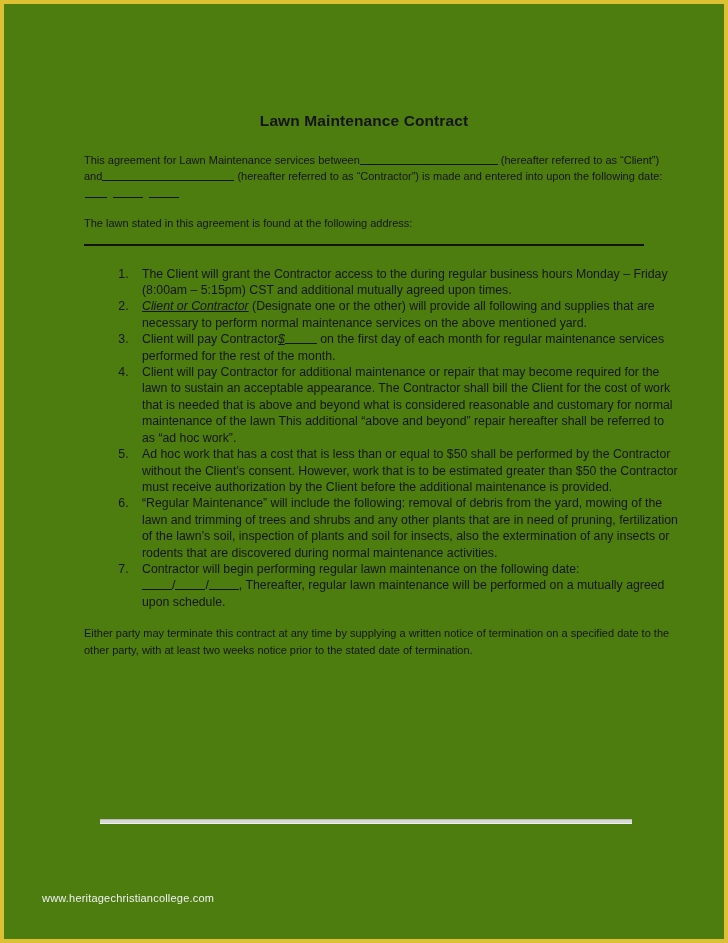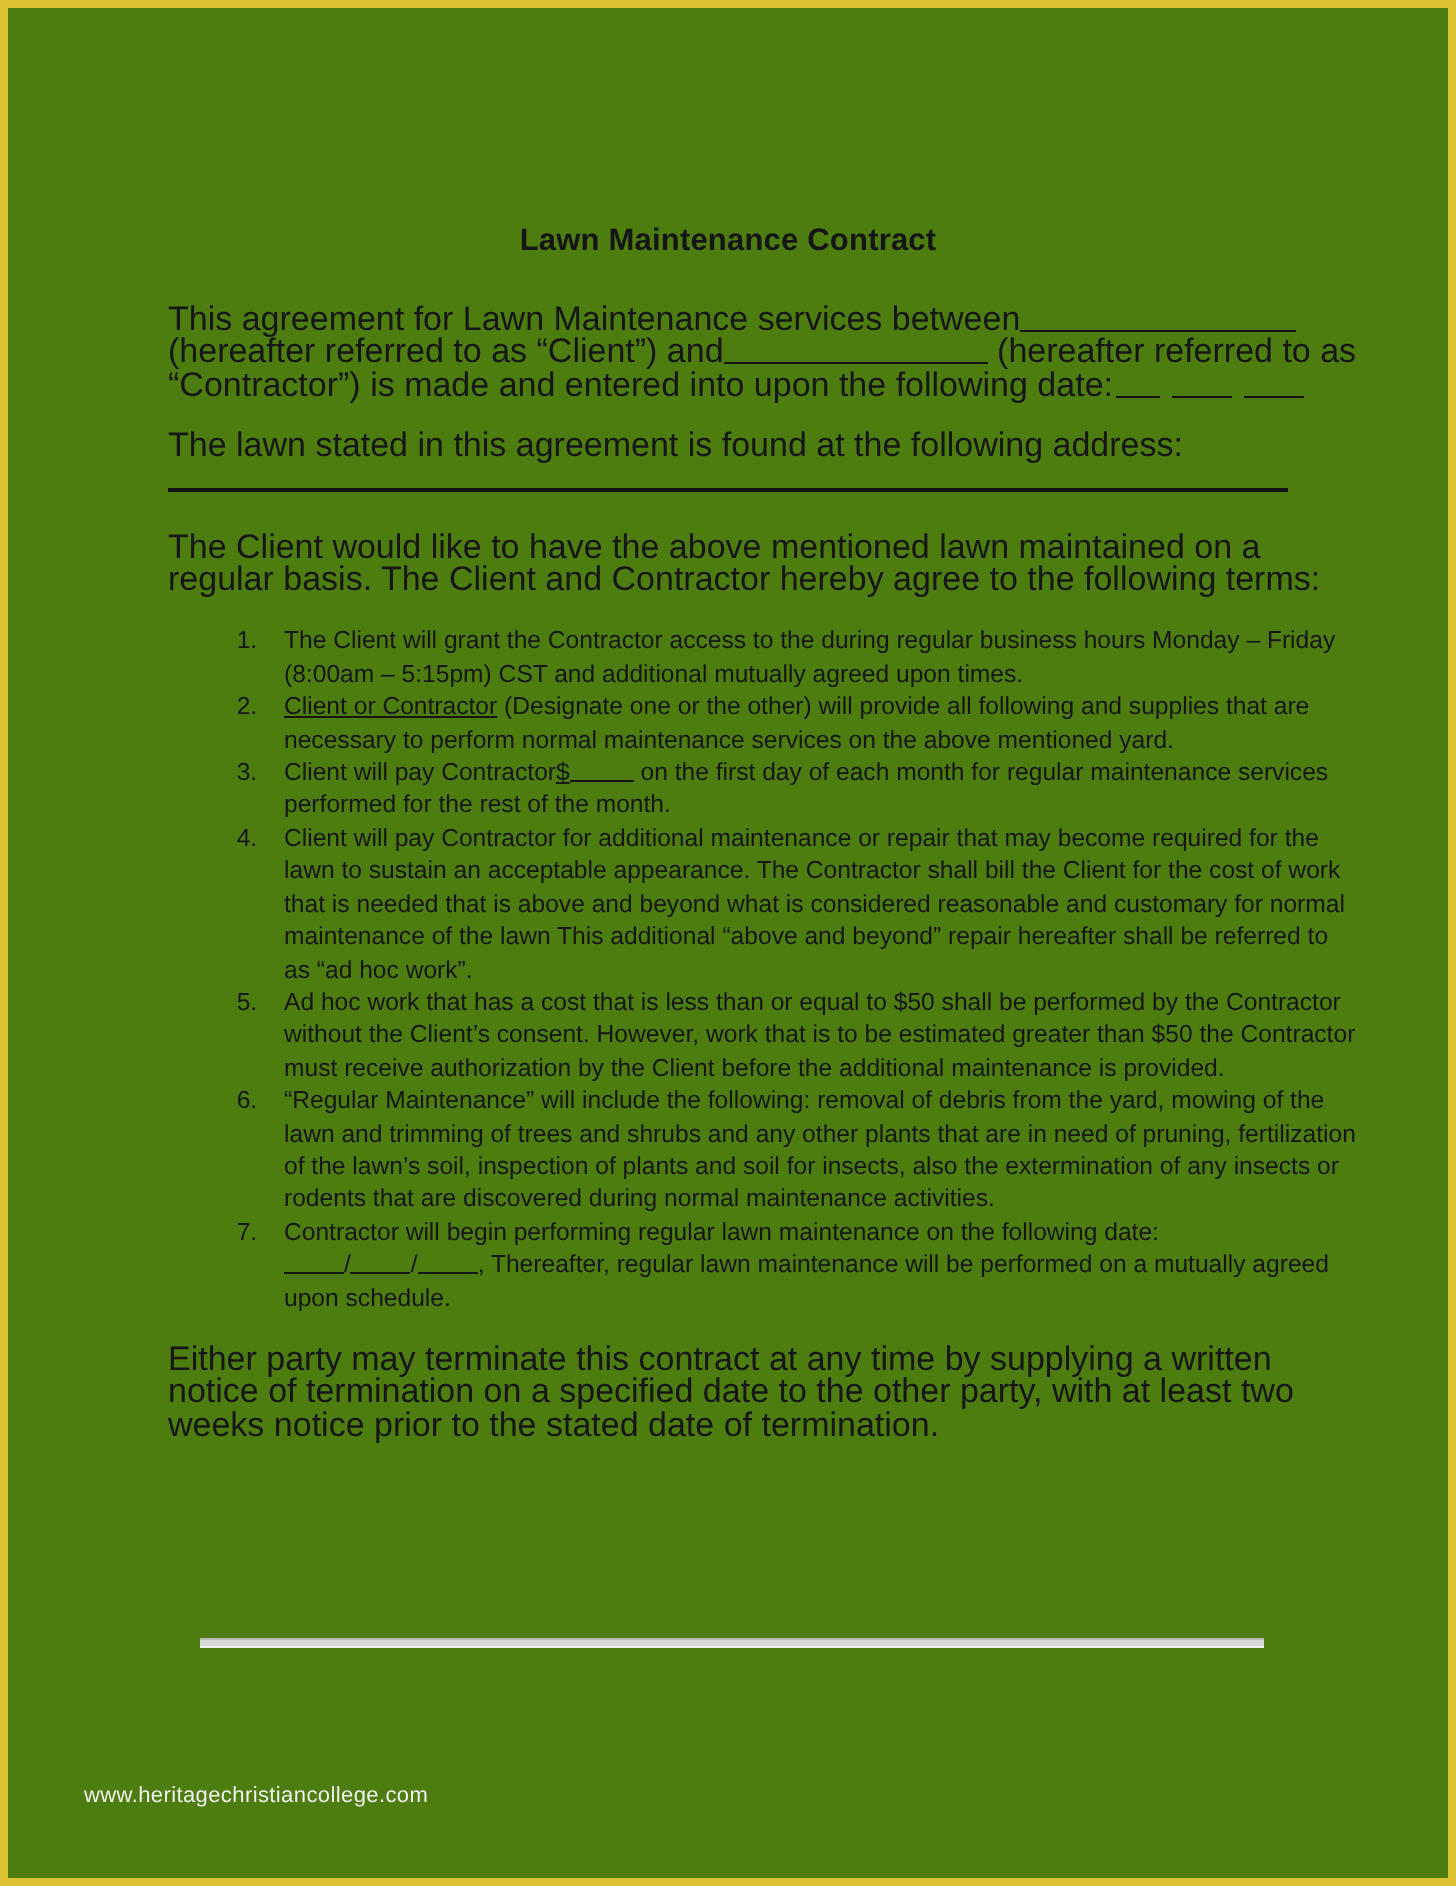--- a/index.html
+++ b/index.html
@@ -41,21 +41,21 @@
     text-align: center;
     font-size: 15.5px;
     font-weight: bold;
     color: #151515;
     letter-spacing: 0.1px;
     padding-right: 36px;
   }
 
   p.body-para {
     margin: 0 0 14px 0;
-    font-size: 17px;
+    font-size: 11px;
     line-height: 16.4px;
     color: #161616;
     text-align: left;
   }
 
   p.tight {
     margin-bottom: 12px;
   }
 
   
@@ -66,21 +66,21 @@
     height: 11px;
     margin-bottom: -1px;
   }
   .blank-lg   { width: 138px; }
   .blank-md   { width: 132px; }
   .blank-xs   { width: 22px; margin-left: 1px; }
   .blank-sm   { width: 30px; margin-left: 6px; }
   .blank-date { width: 30px; }
   .blank-money{ width: 32px; }
 
-  .u { text-decoration: underline; text-decoration-thickness: 1.4px; }
+  .u { text-decoration: underline; text-decoration-thickness: 1.4px; font-style: italic; }
 
   
   .address-rule {
     height: 0;
     border-top: 2.4px solid #131313;
     margin: 12px 36px 20px 0;
   }
 
   
   ol.terms {
@@ -132,21 +132,20 @@
     <p class="body-para">
       <span>This agreement for Lawn Maintenance services between</span><span class="blank blank-lg"></span>
       <span>(hereafter referred to as “Client”) and</span><span class="blank blank-md"></span>
       <span>(hereafter referred to as “Contractor”) is made and entered into upon the following date:</span><span class="blank blank-xs"></span><span class="blank blank-sm"></span><span class="blank blank-sm"></span>
     </p>
 
     <p class="body-para tight">The lawn stated in this agreement is found at the following address:</p>
 
     <div class="address-rule"></div>
 
-    <p class="body-para">The Client would like to have the above mentioned lawn maintained on a regular basis. The Client and Contractor hereby agree to the following terms:</p>
 
     <ol class="terms">
 
       <li>
         <span>The Client will grant the Contractor access to the  during regular business hours Monday – Friday (8:00am – 5:15pm) CST and additional mutually agreed upon times.</span>
       </li>
 
       <li>
         <span class="u">Client or Contractor</span><span> (Designate one or the other) will provide all following and supplies that are necessary to perform normal maintenance services on the above mentioned yard.</span>
       </li>

